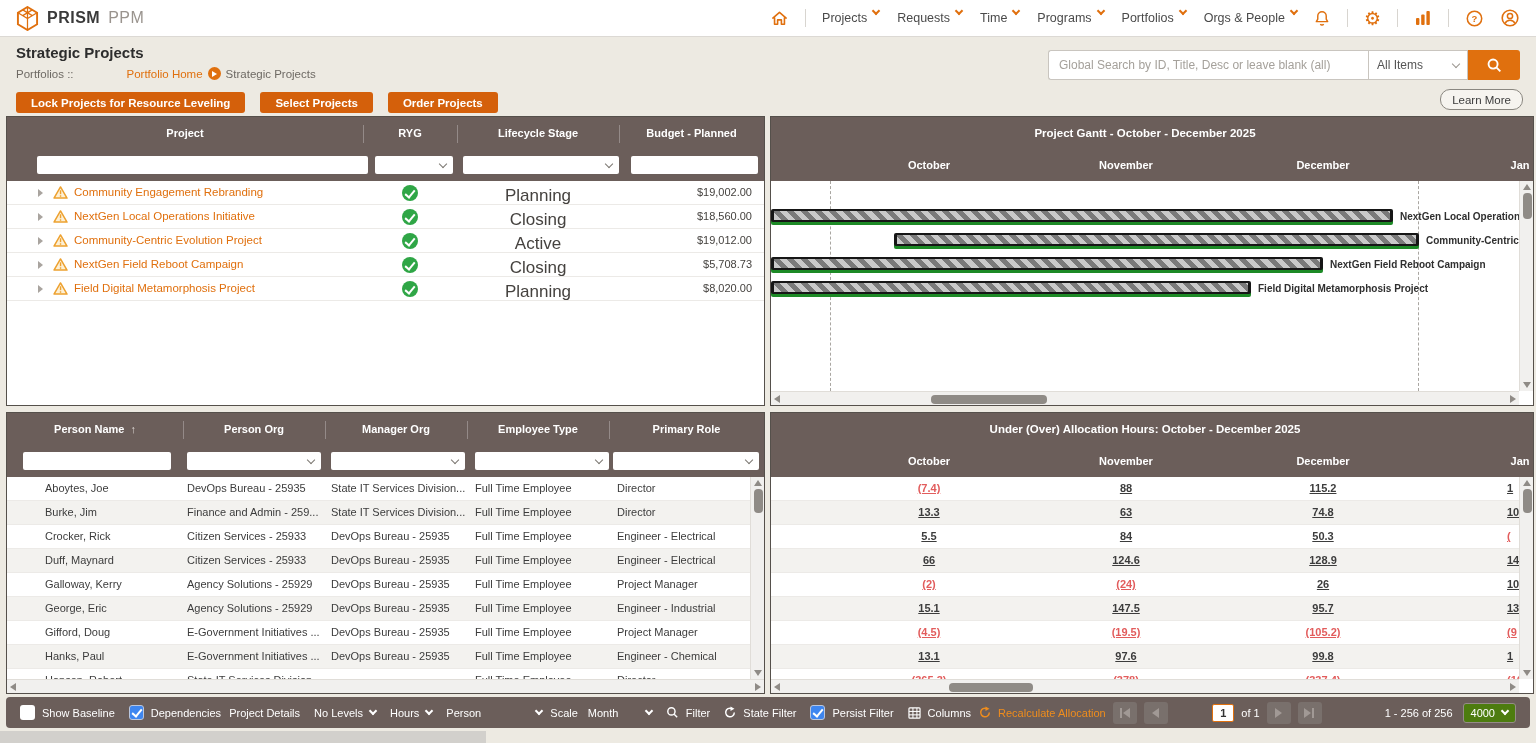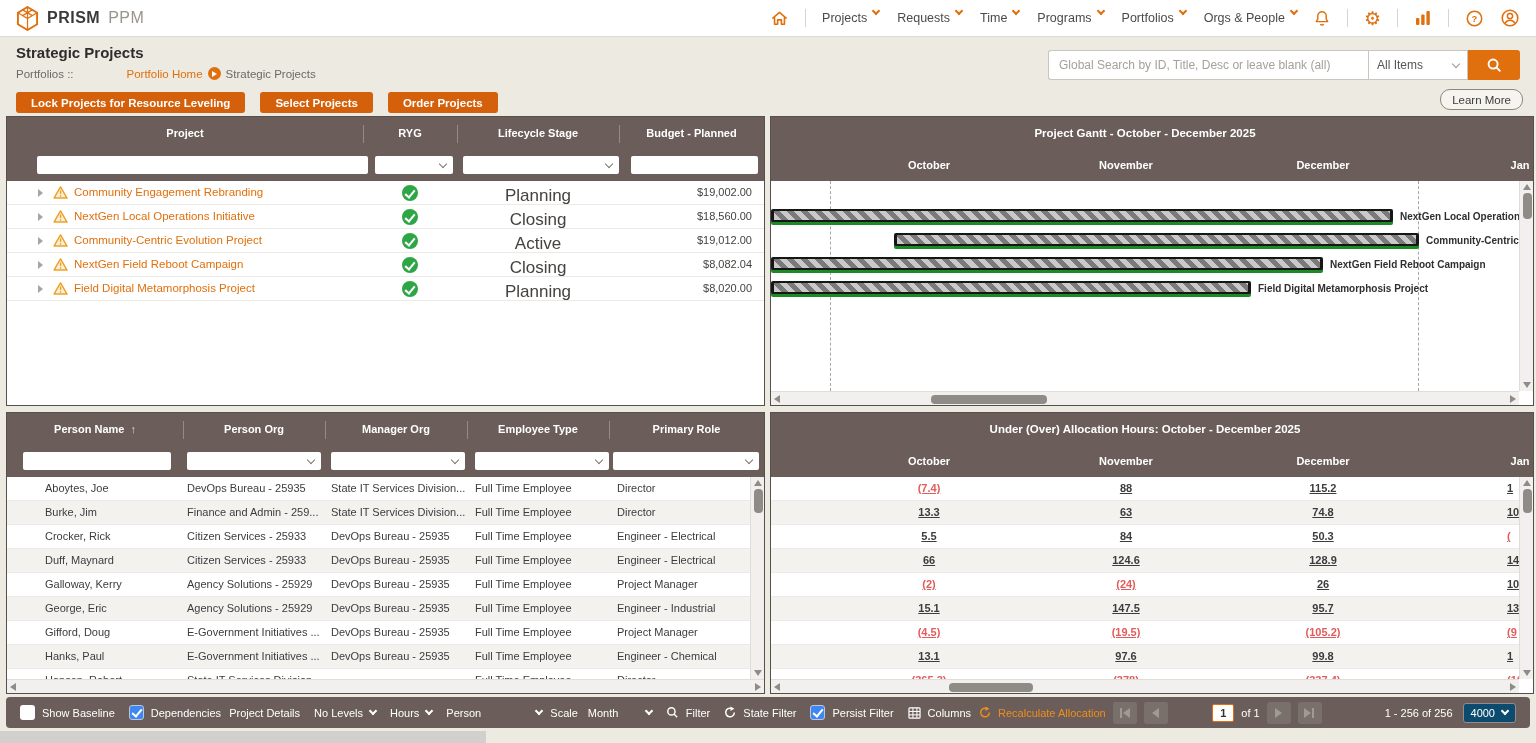--- a/index.html
+++ b/index.html
@@ -118,21 +118,21 @@
   .chev-w{width:6px;height:6px;border-right:2px solid #fff;border-bottom:2px solid #fff;transform:rotate(45deg);margin-top:-3px;}
   .personsel{display:flex;align-items:center;justify-content:space-between;width:96px;cursor:pointer;}
   .orange-label{color:#ef8d1d;}
   .pgbtn{width:24px;height:22px;border-radius:3px;background:#79706c;display:flex;align-items:center;
          justify-content:center;margin-left:7px;cursor:pointer;position:relative;}
   .tri-l{width:0;height:0;border-top:5px solid transparent;border-bottom:5px solid transparent;border-right:7px solid #a19995;}
   .tri-r{width:0;height:0;border-top:5px solid transparent;border-bottom:5px solid transparent;border-left:7px solid #a19995;}
   .bar-v{width:2px;height:10px;background:#a19995;margin:0 1px;}
   .pginput{width:22px;height:18px;background:#fff;border:1px solid #e0700e;border-radius:2px;color:#333;
            text-align:center;font-size:11px;margin:0 7px;font-family:"Liberation Sans",sans-serif;font-weight:bold;}
-  .sizesel{background:#0c4a6e;border:1px solid #958c89;border-radius:3px;height:20px;display:flex;
+  .sizesel{background:#4d7c0f;border:1px solid #958c89;border-radius:3px;height:20px;display:flex;
            align-items:center;padding:0 7px;gap:7px;margin-left:10px;cursor:pointer;}
 
   .bottomstrip{position:absolute;left:0;right:0;top:731px;height:12px;background:#edeae2;}
   .graybox{width:486px;height:12px;background:#d2d0cc;}
 </style>
 </head>
 <body>
 
 <div class="screen">
 
@@ -305,21 +305,21 @@
         <div class="trow" style="top: 72px;">
           <span class="caret"></span>
           <span class="warnic"><svg width="15" height="13" viewBox="0 0 16 14">
               <path d="M8 1 L15 13 H1 Z" fill="#fdf0d5" stroke="#eda12f" stroke-width="1.6" stroke-linejoin="round"></path>
               <rect x="7.3" y="4.6" width="1.5" height="4.2" fill="#eda12f"></rect>
               <rect x="7.3" y="10" width="1.5" height="1.6" fill="#eda12f"></rect>
             </svg></span>
           <a class="plink">NextGen Field Reboot Campaign</a>
           <span class="rygic"></span>
           <span class="stagec">Closing</span>
-          <span class="budgetc">$8,082.04</span>
+          <span class="budgetc">$5,708.73</span>
         </div>
         <div class="trow" style="top: 96px;">
           <span class="caret"></span>
           <span class="warnic"><svg width="15" height="13" viewBox="0 0 16 14">
               <path d="M8 1 L15 13 H1 Z" fill="#fdf0d5" stroke="#eda12f" stroke-width="1.6" stroke-linejoin="round"></path>
               <rect x="7.3" y="4.6" width="1.5" height="4.2" fill="#eda12f"></rect>
               <rect x="7.3" y="10" width="1.5" height="1.6" fill="#eda12f"></rect>
             </svg></span>
           <a class="plink">Field Digital Metamorphosis Project</a>
           <span class="rygic"></span>

